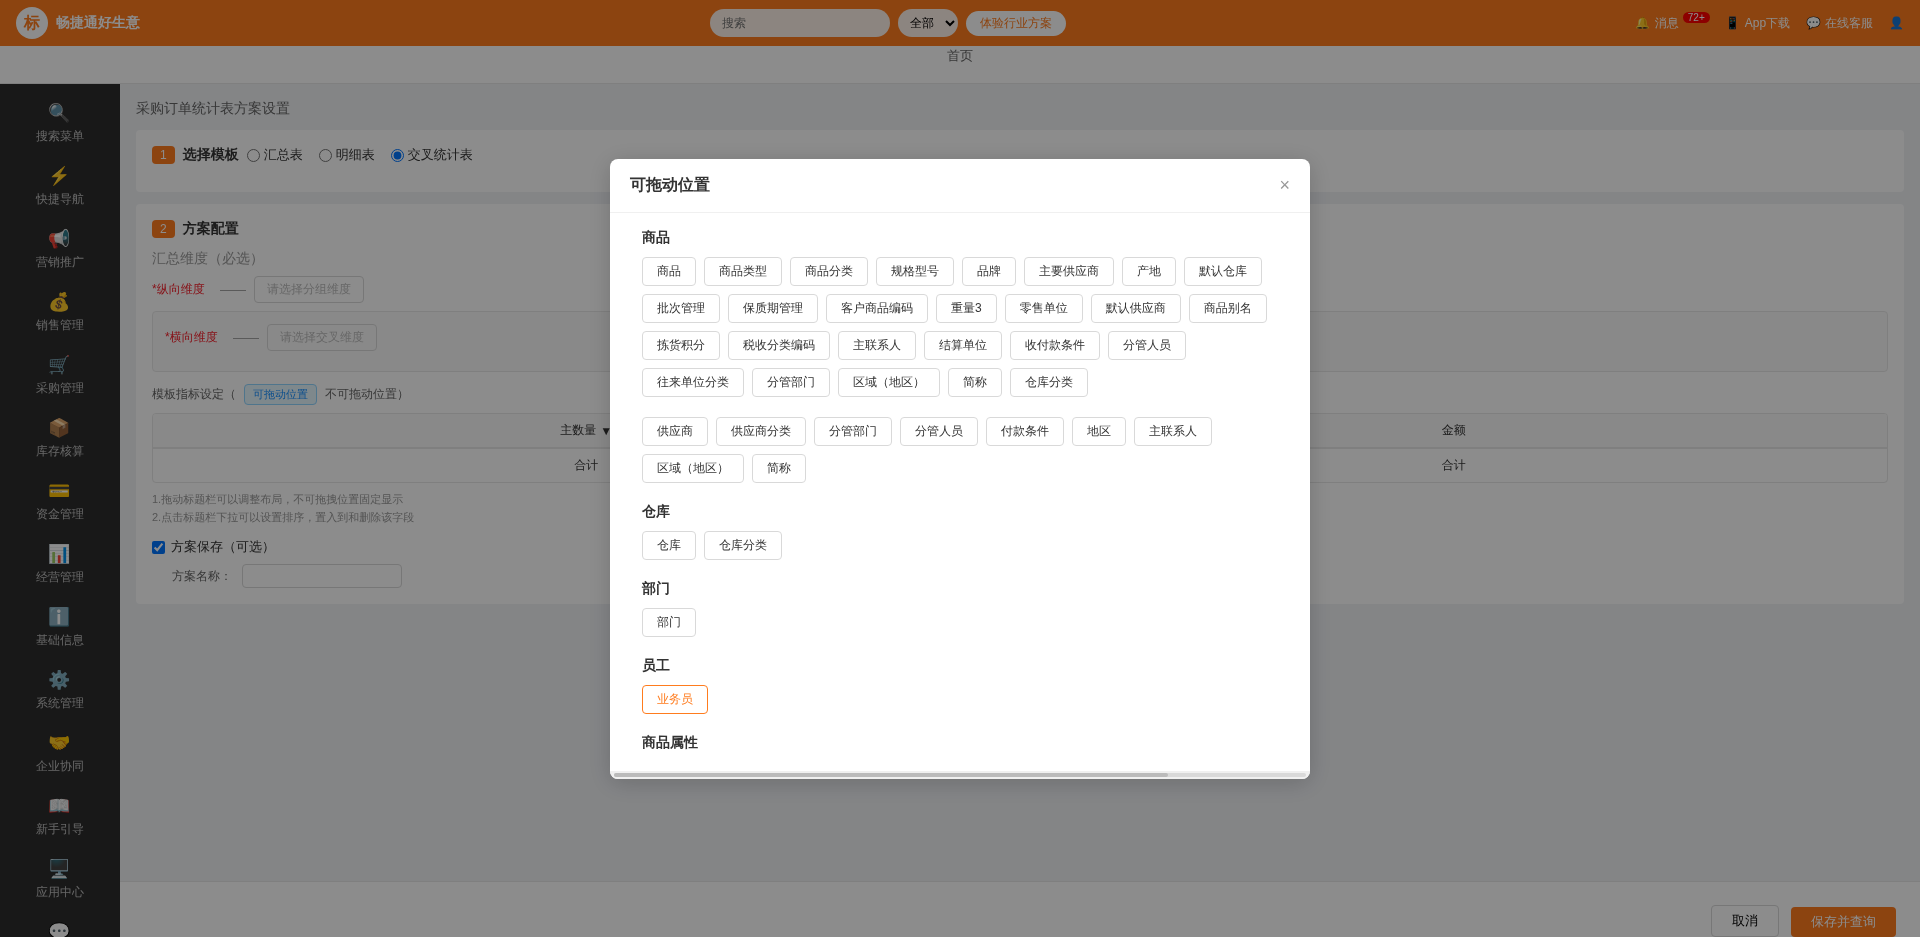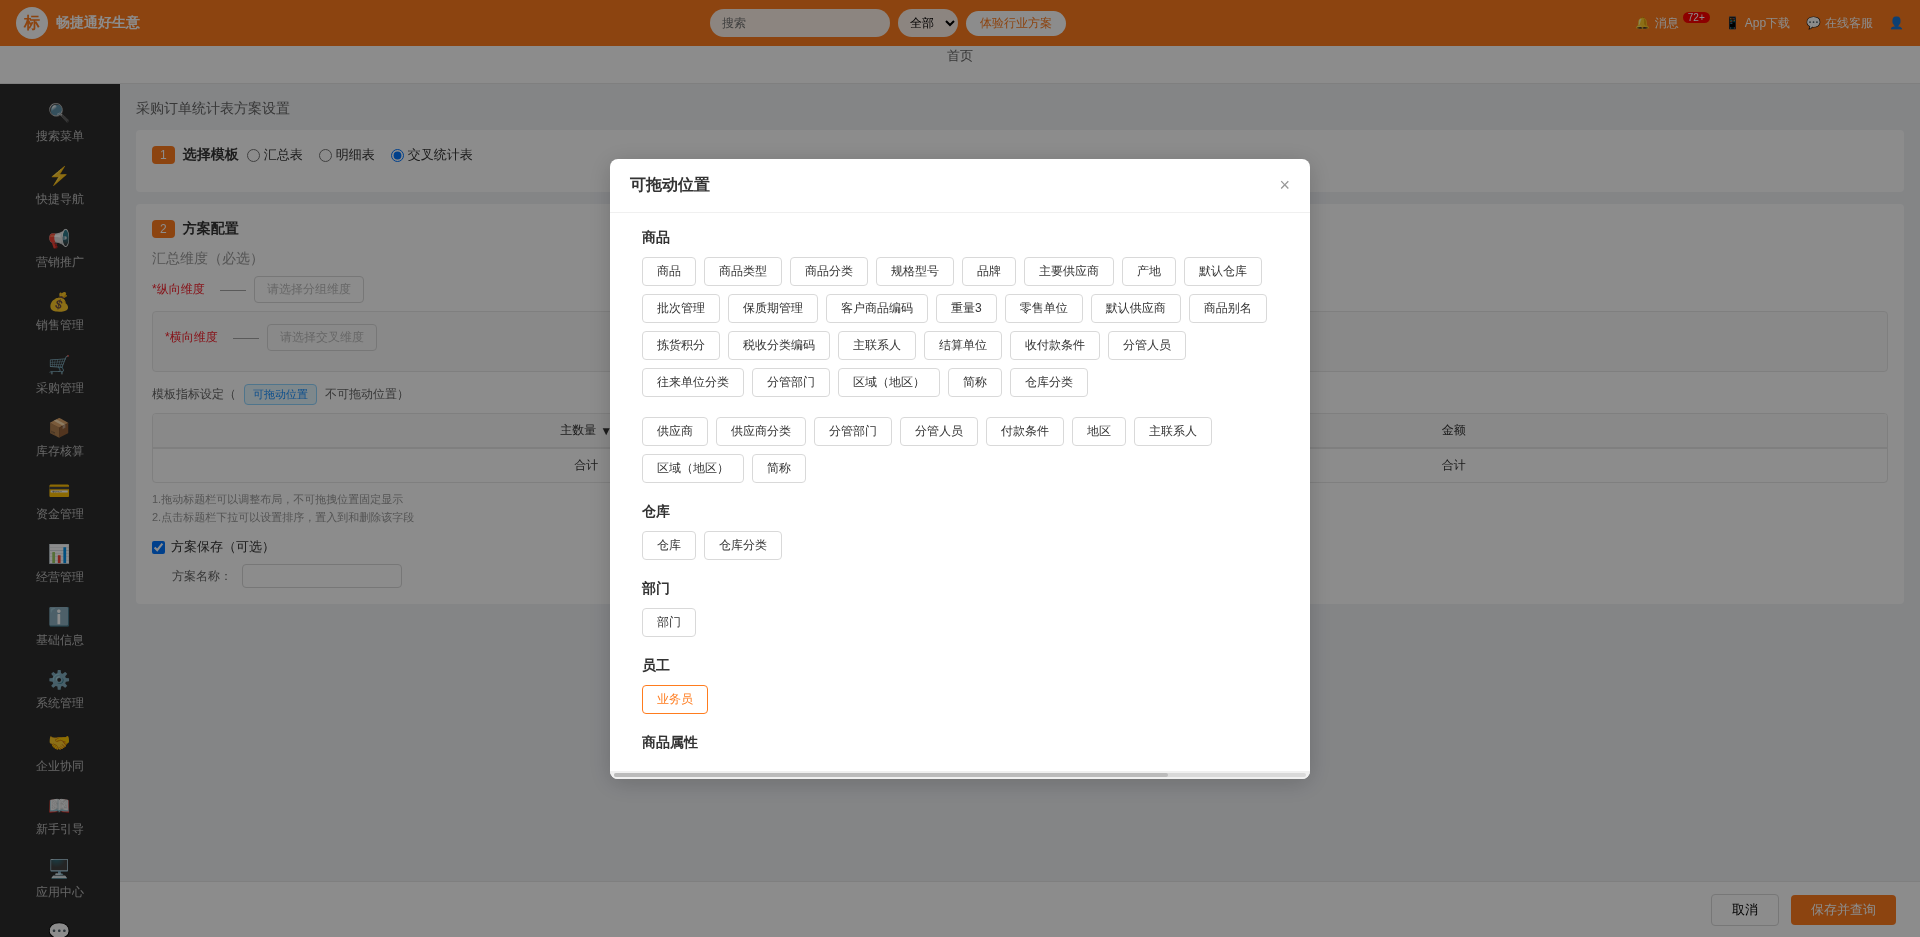--- a/index.html
+++ b/index.html
@@ -131,21 +131,21 @@
 
     .bottom-actions {
       position: fixed;
       bottom: 0;
       right: 0;
       left: 120px;
       height: 56px;
       background: white;
       border-top: 1px solid #e8e8e8;
       display: flex;
-      align-items: center;
+      align-items: flex-end;
       justify-content: flex-end;
       padding: 0 24px;
       gap: 12px;
     }
     .btn-cancel { background: white; border: 1px solid #d9d9d9; border-radius: 4px; padding: 6px 20px; cursor: pointer; font-size: 13px; }
     .btn-save { background: #ff7c1e; color: white; border: none; border-radius: 4px; padding: 6px 20px; cursor: pointer; font-size: 13px; }
 
     
     .modal-overlay {
       position: fixed;

